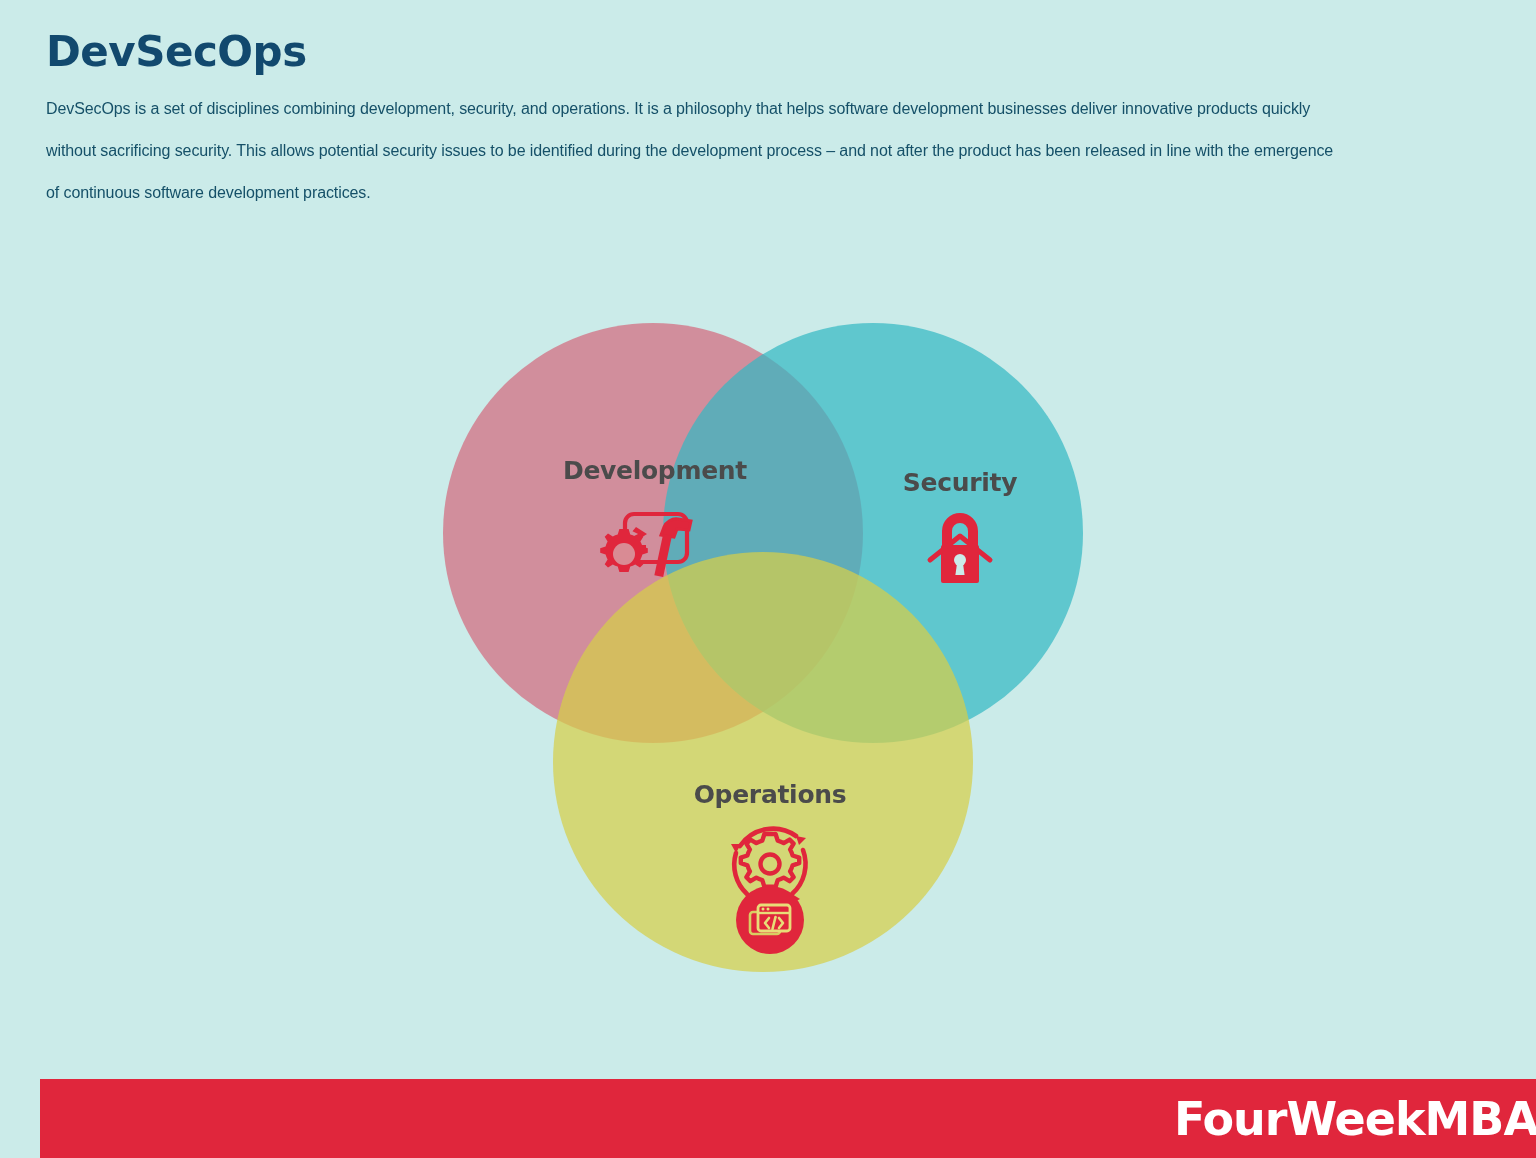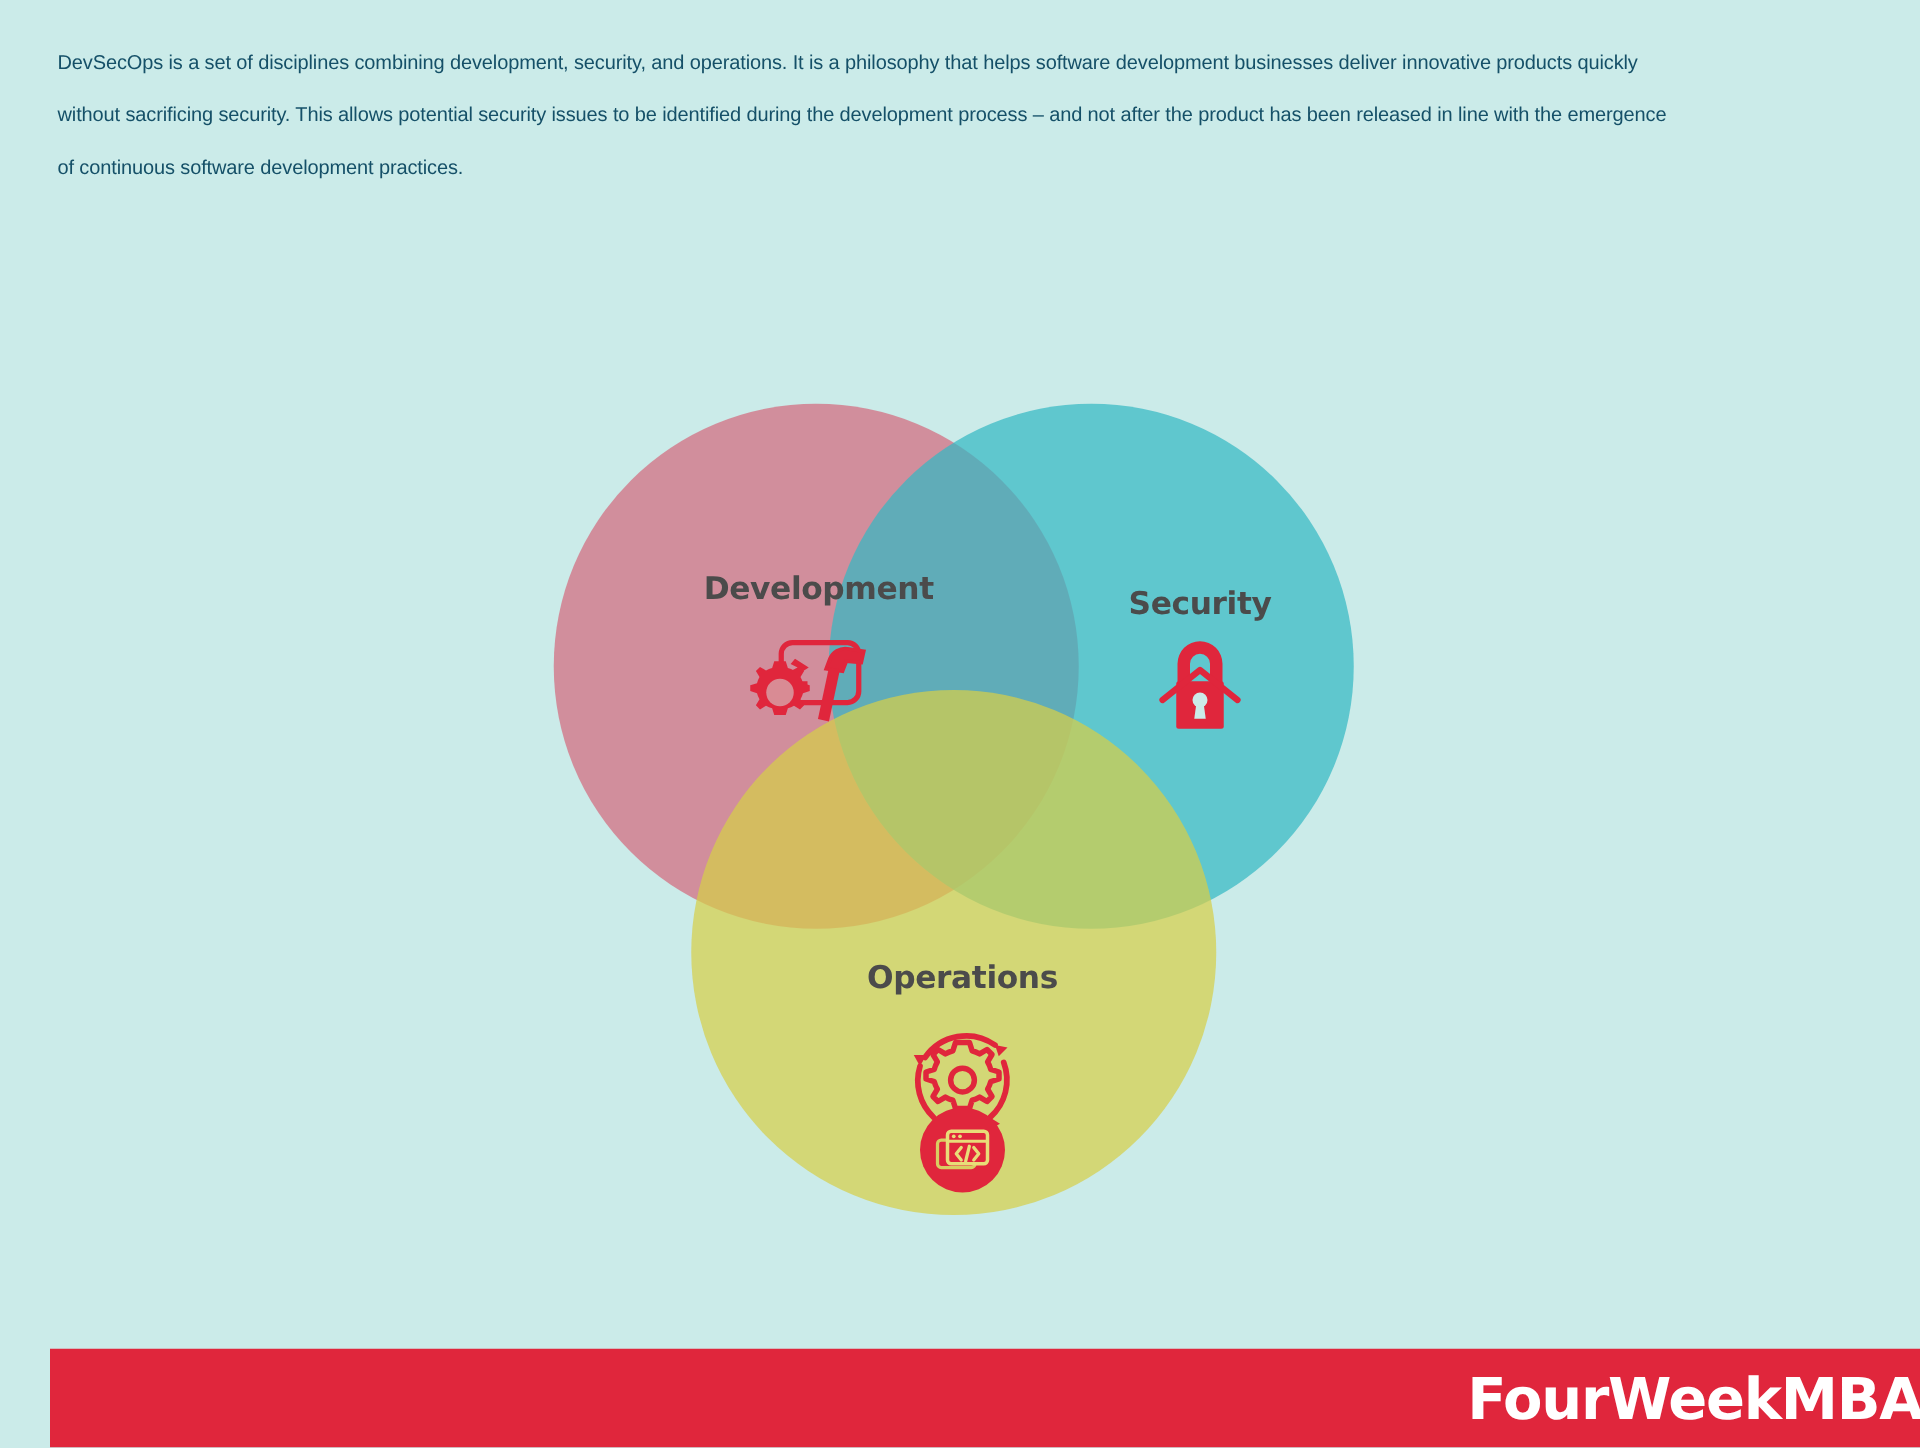--- a/index.html
+++ b/index.html
@@ -63,21 +63,21 @@
     font-family: "DejaVu Sans", sans-serif;
     font-size: 25px;
     font-weight: bold;
     color: #4b4b4b;
     white-space: nowrap;
     transform: translateX(-50%);
     letter-spacing: -0.3px;
   }
   #label-development { left: 237px; top: 156px; }
   #label-security    { left: 542px; top: 168px; }
-  #label-operations  { left: 352px; top: 467px; }
+  #label-operations  { left: 352px; top: 480px; }
 
   .venn-icon {
     position: absolute;
     transform: translateX(-50%);
   }
   #icon-development { left: 237px; top: 205px; width: 120px; height: 80px; }
   #icon-security    { left: 542px; top: 205px; width: 80px;  height: 82px; }
   #icon-operations  { left: 352px; top: 518px; width: 110px; height: 92px; }
 
   #center-badge {
@@ -109,20 +109,21 @@
     font-weight: bold;
     color: #ffffff;
     letter-spacing: -1px;
     white-space: nowrap;
   }
 </style>
 </head>
 <body>
 
 <div id="header-block">
+  <h1 id="page-title">DevSecOps</h1>
   <p id="page-description">DevSecOps is a set of disciplines combining development, security, and operations. It is a philosophy that helps software development businesses deliver innovative products quickly without sacrificing security. This allows potential security issues to be identified during the development process – and not after the product has been released in line with the emergence of continuous software development practices.</p>
 </div>
 
 <div id="venn-diagram">
 
   <svg id="venn-svg" viewBox="0 0 690 700">
     <g>
       <circle cx="235" cy="233" r="210" fill="#d5566c" fill-opacity="0.62"></circle>
       <circle cx="455" cy="233" r="210" fill="#35b9c4" fill-opacity="0.72"></circle>
       <circle cx="345" cy="462" r="210" fill="#d6cf4a" fill-opacity="0.72"></circle>

